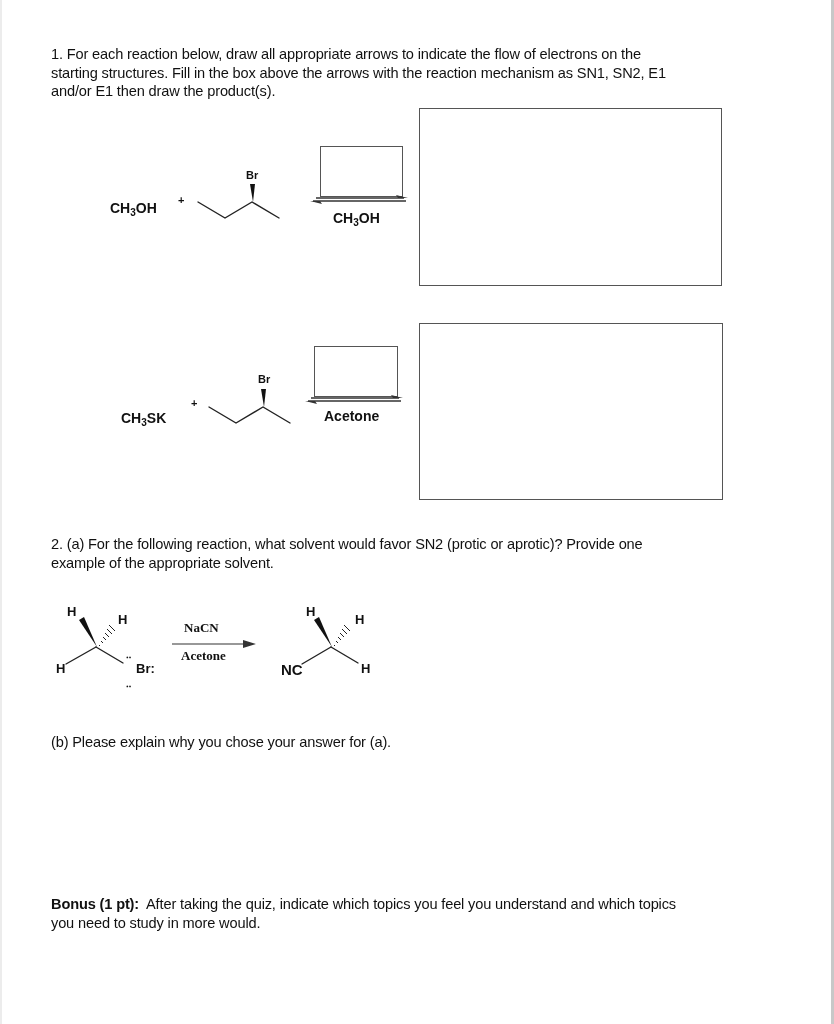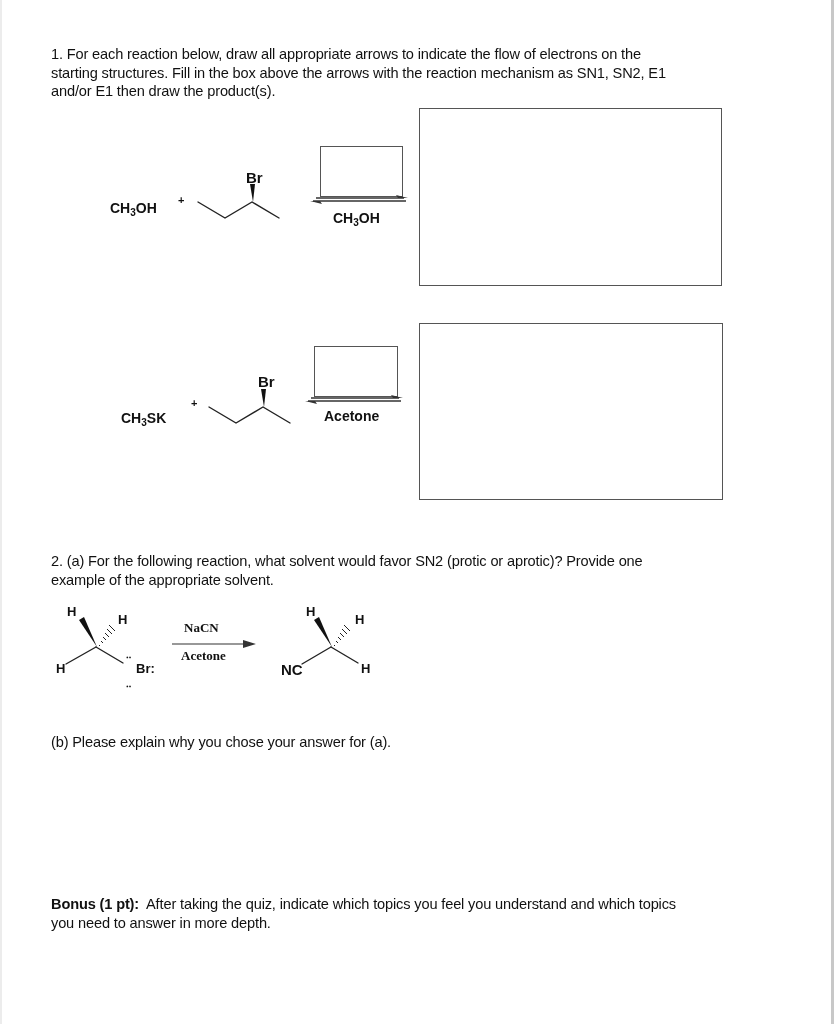--- a/index.html
+++ b/index.html
@@ -3,21 +3,21 @@
 <meta charset="utf-8">
 <style>
   html, body { margin:0; padding:0; background:#ffffff; }
   body { width:834px; height:1024px; position:relative; overflow:hidden; font-family:"Liberation Sans", sans-serif; color:#111; }
   .page-edge-left { position:absolute; left:0; top:0; width:2px; height:1024px; background:#ececec; }
   .page-edge-right { position:absolute; right:0; top:0; width:3px; height:1024px; background:#c8c8c8; }
   .para { position:absolute; left:51px; font-size:14.6px; line-height:18.5px; letter-spacing:-0.15px; }
   .para b { font-weight:bold; }
   .box { position:absolute; border:1.5px solid #555; background:#fff; box-sizing:border-box; }
   .chem-label { position:absolute; font-weight:bold; font-size:14px; font-family:"Liberation Sans", sans-serif; }
-  .chem-small { position:absolute; font-weight:bold; font-size:15px; font-family:"Liberation Sans", sans-serif; }
+  .chem-small { position:absolute; font-weight:bold; font-size:11px; font-family:"Liberation Sans", sans-serif; }
   .serif-label { position:absolute; font-family:"Liberation Serif", serif; font-weight:bold; font-size:13px; }
   svg.overlay { position:absolute; left:0; top:0; }
   sub { font-size:10px; vertical-align:-3px; line-height:0; }
 </style>
 </head>
 <body>
 
 <div class="page-edge-left"></div>
 <div class="page-edge-right"></div>
 
@@ -34,21 +34,21 @@
 <div class="chem-label" style="left:333px; top:210px;"><span>CH</span><sub>3</sub><span>OH</span></div>
 <div class="box" style="left:419px; top:108px; width:303px; height:178px;"></div>
 
 <div class="chem-label" style="left:121px; top:410px;"><span>CH</span><sub>3</sub><span>SK</span></div>
 <div class="chem-small" style="left:191px; top:397px; font-size:11px;">+</div>
 <div class="chem-small" style="left:258px; top:373px;">Br</div>
 <div class="box" style="left:314px; top:346px; width:84px; height:51px;"></div>
 <div class="chem-label" style="left:324px; top:408px;">Acetone</div>
 <div class="box" style="left:419px; top:323px; width:304px; height:177px;"></div>
 
-<div class="para" style="top:552px;">
+<div class="para" style="top:535px;">
   <div>2. (a) For the following reaction, what solvent would favor SN2 (protic or aprotic)? Provide one</div>
   <div>example of the appropriate solvent.</div>
 </div>
 
 <div class="chem-label" style="left:67px; top:604px; font-size:13px;">H</div>
 <div class="chem-label" style="left:118px; top:612px; font-size:13px;">H</div>
 <div class="chem-label" style="left:56px; top:661px; font-size:13px;">H</div>
 <div class="chem-label" style="left:136px; top:661px; font-size:13px;">Br:</div>
 <div class="chem-small" style="left:126px; top:647px; font-size:10px;">‥</div>
 <div class="chem-small" style="left:126px; top:676px; font-size:10px;">‥</div>
@@ -58,21 +58,21 @@
 
 <div class="chem-label" style="left:306px; top:604px; font-size:13px;">H</div>
 <div class="chem-label" style="left:355px; top:612px; font-size:13px;">H</div>
 <div class="chem-label" style="left:361px; top:661px; font-size:13px;">H</div>
 <div class="chem-label" style="left:265px; top:661px; font-size:15px;margin-left:16px;">NC</div>
 
 <div class="para" style="top:733px;">(b) Please explain why you chose your answer for (a).</div>
 
 <div class="para" style="top:895px;">
   <div><b>Bonus (1 pt):</b><span style="white-space:pre;">  After taking the quiz, indicate which topics you feel you understand and which topics</span></div>
-  <div>you need to answer in more depth.</div>
+  <div>you need to study in more would.</div>
 </div>
 
 <svg class="overlay" width="834" height="1024">
   <g stroke="#222" stroke-width="1.4" fill="none" stroke-linecap="round">
 
     <polyline points="198,202 225,218 252,202 279,218"></polyline>
 
     <polyline points="209,407 236,423 263,407 290,423"></polyline>
 
     <line x1="96" y1="647" x2="66" y2="664"></line>

